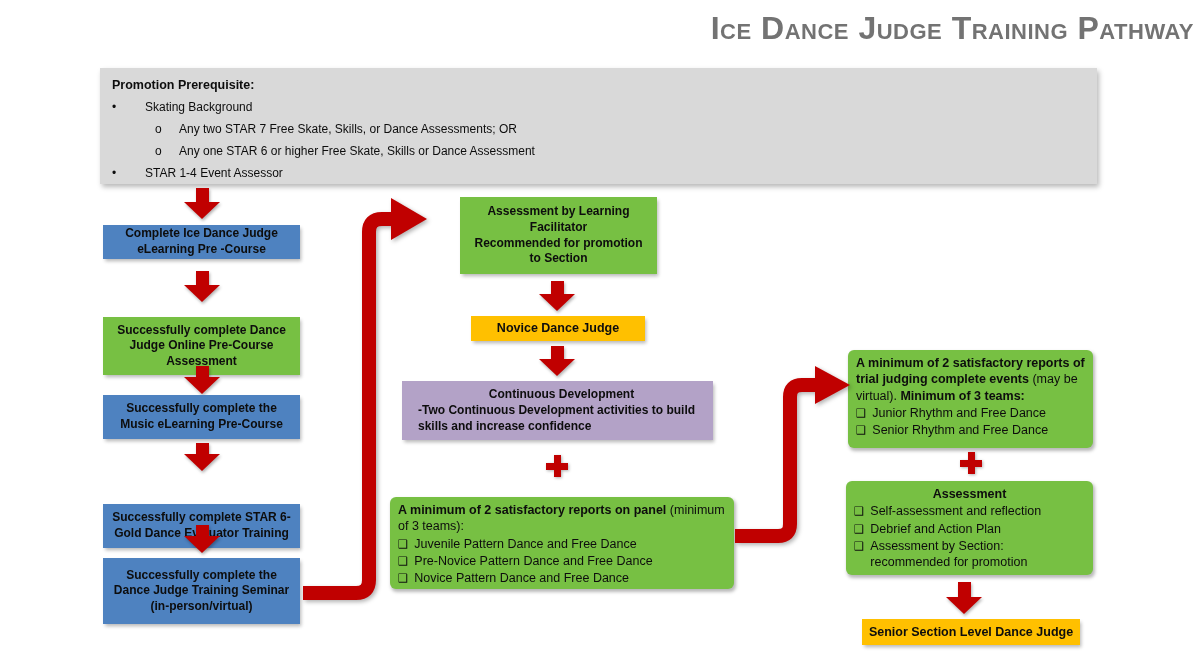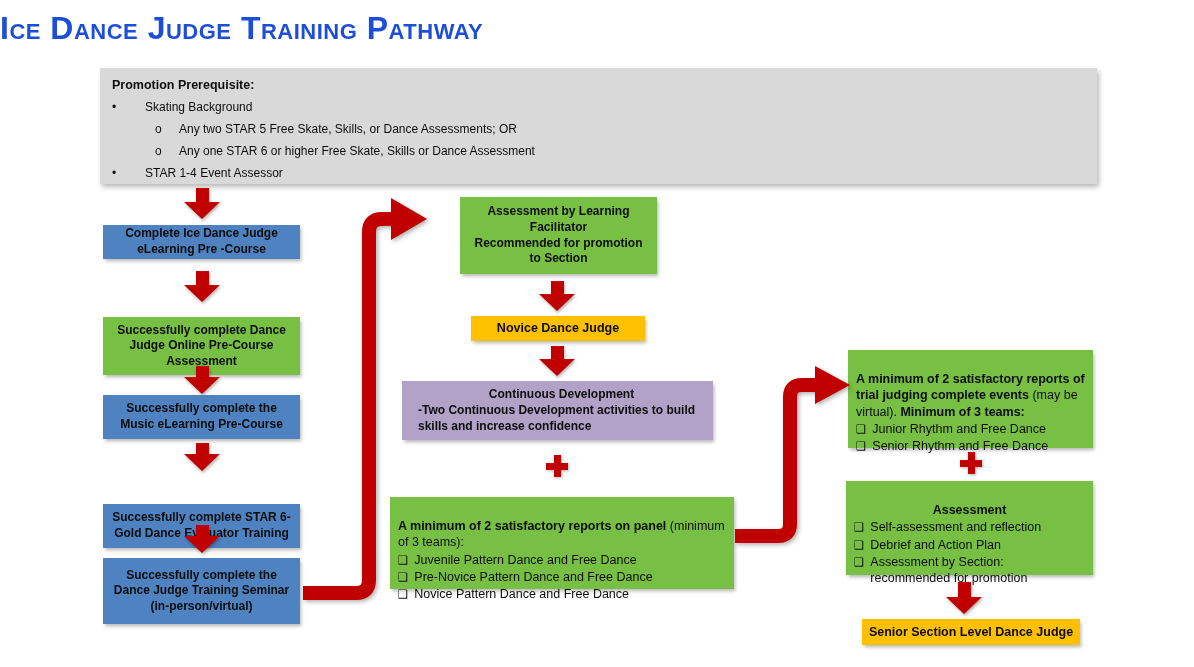--- a/index.html
+++ b/index.html
@@ -3,26 +3,26 @@
 <meta charset="utf-8">
 <style>
   html,body{margin:0;padding:0;background:#ffffff;}
   body{font-family:"Liberation Sans","DejaVu Sans",sans-serif;color:#0d0d0d;}
   #canvas{position:relative;width:1194px;height:667px;background:#ffffff;overflow:hidden;}
 
   [data-bind]{white-space:pre-line;}
 
   .page-title{
     position:absolute;top:10px;left:0;right:0;
-    text-align:left;
+    text-align:right;
     font-variant:small-caps;
     font-weight:bold;
     font-size:32px;
     letter-spacing:.5px;
-    color:#1d4ed8;
+    color:#737373;
   }
 
   
   .prereq{
     position:absolute;left:100px;top:68px;width:997px;height:116px;
     background:#d9d9d9;
     box-shadow:2px 3px 5px rgba(0,0,0,.28);
     padding:7px 0 0 12px;box-sizing:border-box;
     font-size:12px;
   }
@@ -43,22 +43,22 @@
   }
   .blue{background:#4e82c0;}
   .green{background:#77c043;}
   .orange{background:#ffc000;}
 
   
   .lbox{
     position:absolute;box-sizing:border-box;
     background:#77c043;
     box-shadow:1.5px 2.5px 3.5px rgba(0,0,0,.28);
-    padding:21px 8px;
-    font-size:12.5px;line-height:1.3;text-align:left;
+    padding:5px 8px;
+    font-size:12.5px;line-height:1.3;text-align:left;border-radius:6px;
   }
   .lbox .hb{font-weight:bold;}
   .lbox .hr{font-weight:normal;}
   .lbox .center-head{display:block;text-align:center;font-weight:bold;}
   .li{display:flex;gap:6px;margin-top:1px;}
   .li .cb{flex:0 0 auto;font-size:11.5px;line-height:1.4;}
 
   
   .purple-box{
     position:absolute;box-sizing:border-box;
@@ -89,21 +89,21 @@
   <div class="page-title" data-bind="title">Ice Dance Judge Training Pathway</div>
 
   <div class="prereq">
     <div class="heading" data-bind="prerequisite.heading">Promotion Prerequisite:</div>
     <div class="prow l1">
       <span class="marker" data-bind="icons.bullet">•</span>
       <span data-bind="prerequisite.items.0">Skating Background</span>
     </div>
     <div class="prow l2">
       <span class="marker" data-bind="icons.circle">o</span>
-      <span data-bind="prerequisite.items.1">Any two STAR 5 Free Skate, Skills, or Dance Assessments; OR</span>
+      <span data-bind="prerequisite.items.1">Any two STAR 7 Free Skate, Skills, or Dance Assessments; OR</span>
     </div>
     <div class="prow l2">
       <span class="marker" data-bind="icons.circle">o</span>
       <span data-bind="prerequisite.items.2">Any one STAR 6 or higher Free Skate, Skills or Dance Assessment</span>
     </div>
     <div class="prow l1">
       <span class="marker" data-bind="icons.bullet">•</span>
       <span data-bind="prerequisite.items.3">STAR 1-4 Event Assessor</span>
     </div>
   </div>

